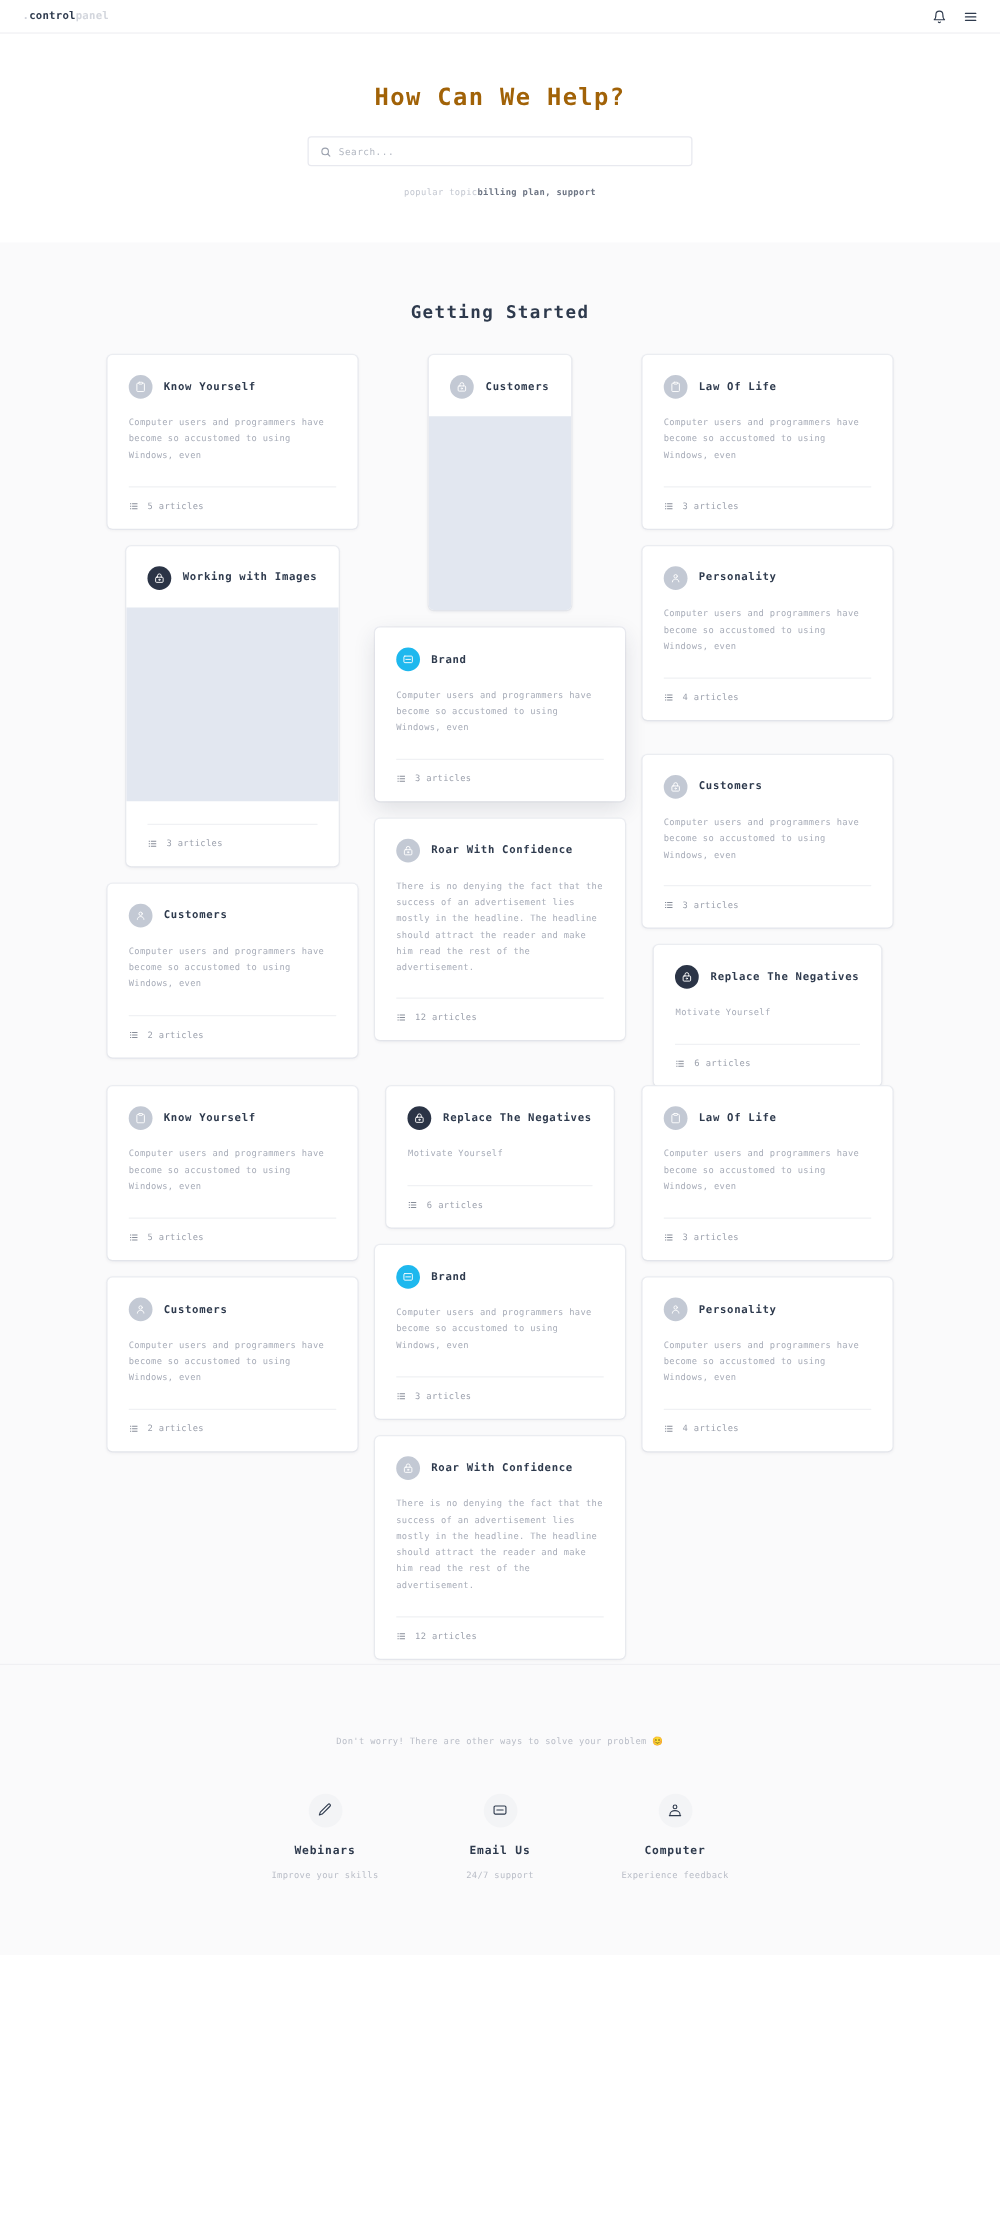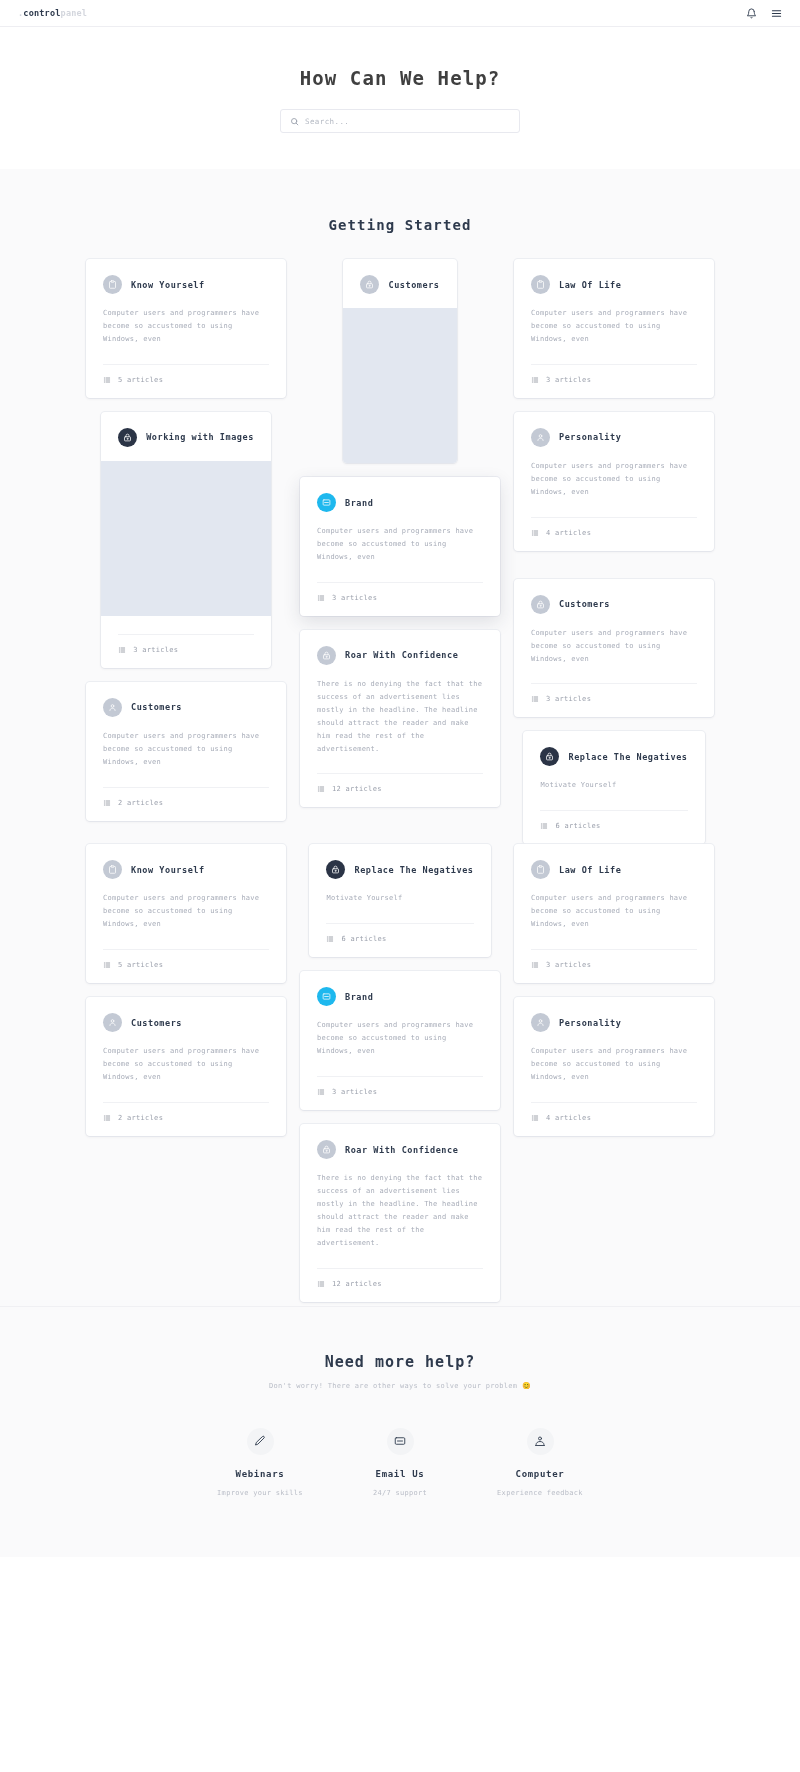--- a/index.html
+++ b/index.html
@@ -31,26 +31,26 @@
 
   
   .hero {
     background: #ffffff;
     padding: 40px 0 36px;
     text-align: center;
   }
   .hero h1 {
     font-size: 19px;
     font-weight: 700;
-    color: #404040;
+    color: #a16207;
     letter-spacing: 1.1px;
     margin-bottom: 20px;
   }
   .searchbox {
-    width: 240px;
+    width: 308px;
     height: 24px;
     margin: 0 auto;
     border: 1px solid #e8e9ef;
     border-radius: 3px;
     background: #fff;
     display: flex;
     align-items: center;
     padding: 0 9px;
     gap: 6px;
   }
@@ -206,20 +206,23 @@
   <h1>How Can We Help?</h1>
   <div class="searchbox">
     <span class="ic">
       <svg width="9" height="9" viewBox="0 0 24 24" fill="none" stroke="#9aa0ad" stroke-width="2.4" stroke-linecap="round">
           <circle cx="11" cy="11" r="7"></circle>
           <line x1="16.5" y1="16.5" x2="21" y2="21"></line>
         </svg>
     </span>
     <input type="text" placeholder="Search..." value="" style="">
   </div>
+  <div class="popular">
+    <span class="plabel">popular topic</span><span class="ptopics">billing plan, support</span>
+  </div>
 </div>
 
 <div class="section-wrap">
   <div id="sections-root">
       <div class="section-title">Getting Started</div>
       <div class="grid">
         <div class="col">
           <div class="card">
             <div class="card-pad">  
               <div class="card-head">    
@@ -732,21 +735,20 @@
                 <span>4 articles</span>  
               </div>
             </div>
           </div>
         </div>
       </div>
     </div>
 </div>
 
 <div class="helpsec">
-  <h2>Need more help?</h2>
   <div class="helpsub">Don't worry! There are other ways to solve your problem 😊</div>
   <div class="helpcols" id="help-root">
       <div class="helpcol">
         <div class="helpicon">
           <svg width="12" height="12" viewBox="0 0 24 24" fill="none" stroke="currentColor" stroke-width="1.8" stroke-linecap="round" stroke-linejoin="round">
             <path d="M17 3a2.1 2.1 0 0 1 3 3L7.5 18.5 3 20l1.5-4.5z"></path>
           </svg>
         </div>
         <div class="helpname">Webinars</div>
         <div class="helpdesc">Improve your skills</div>

